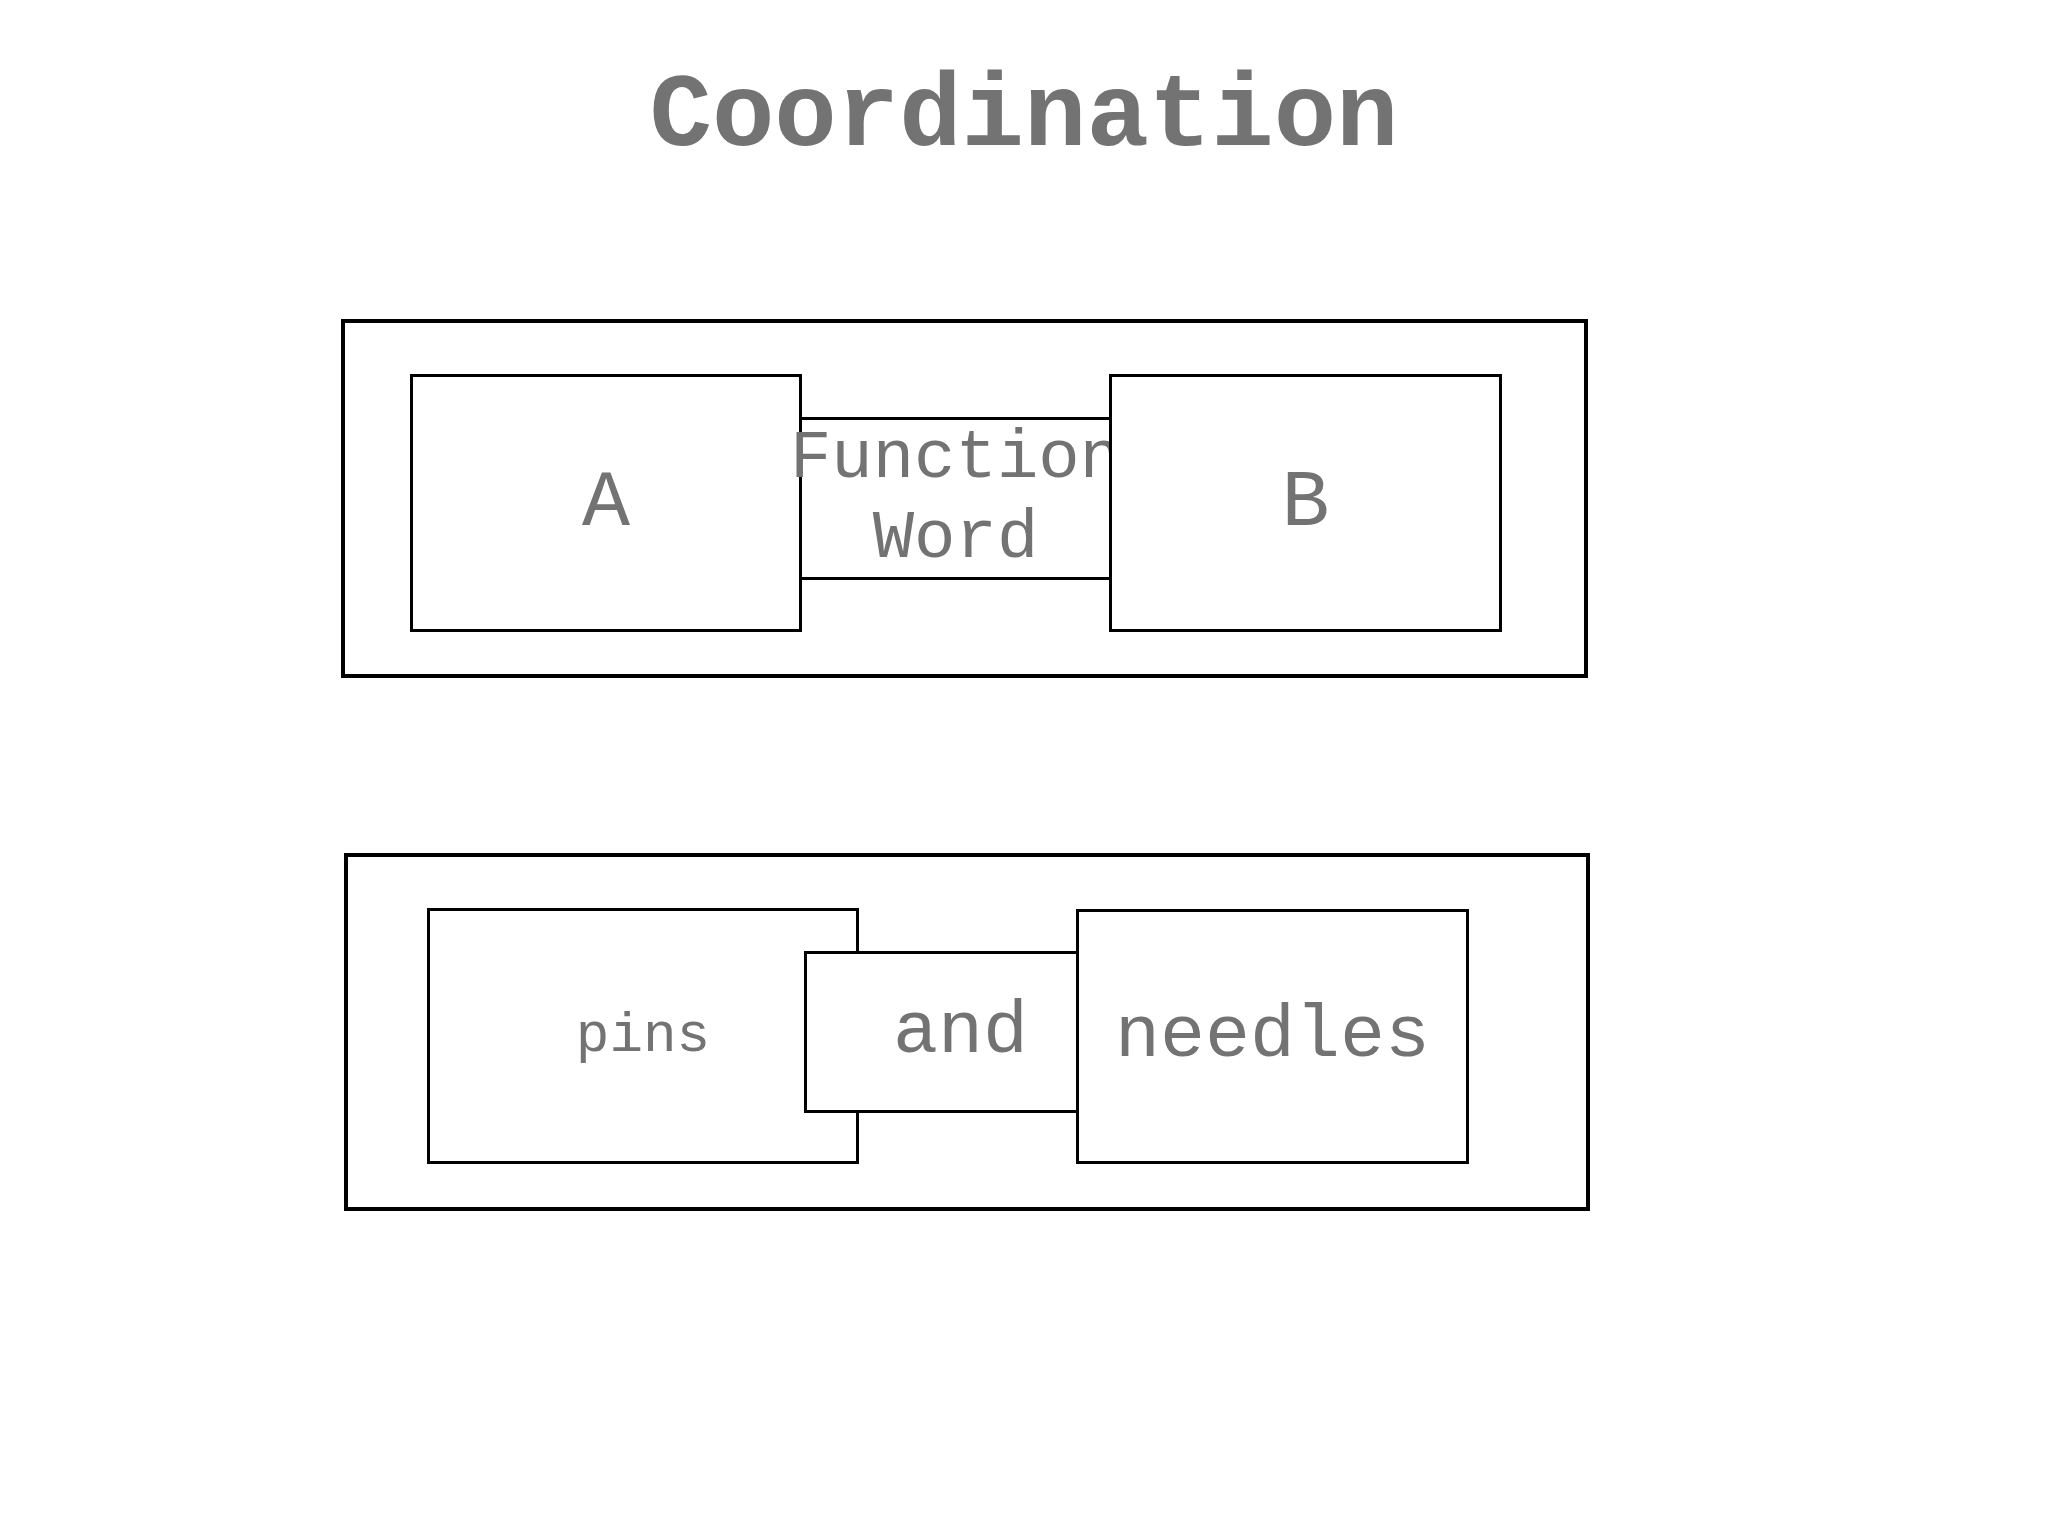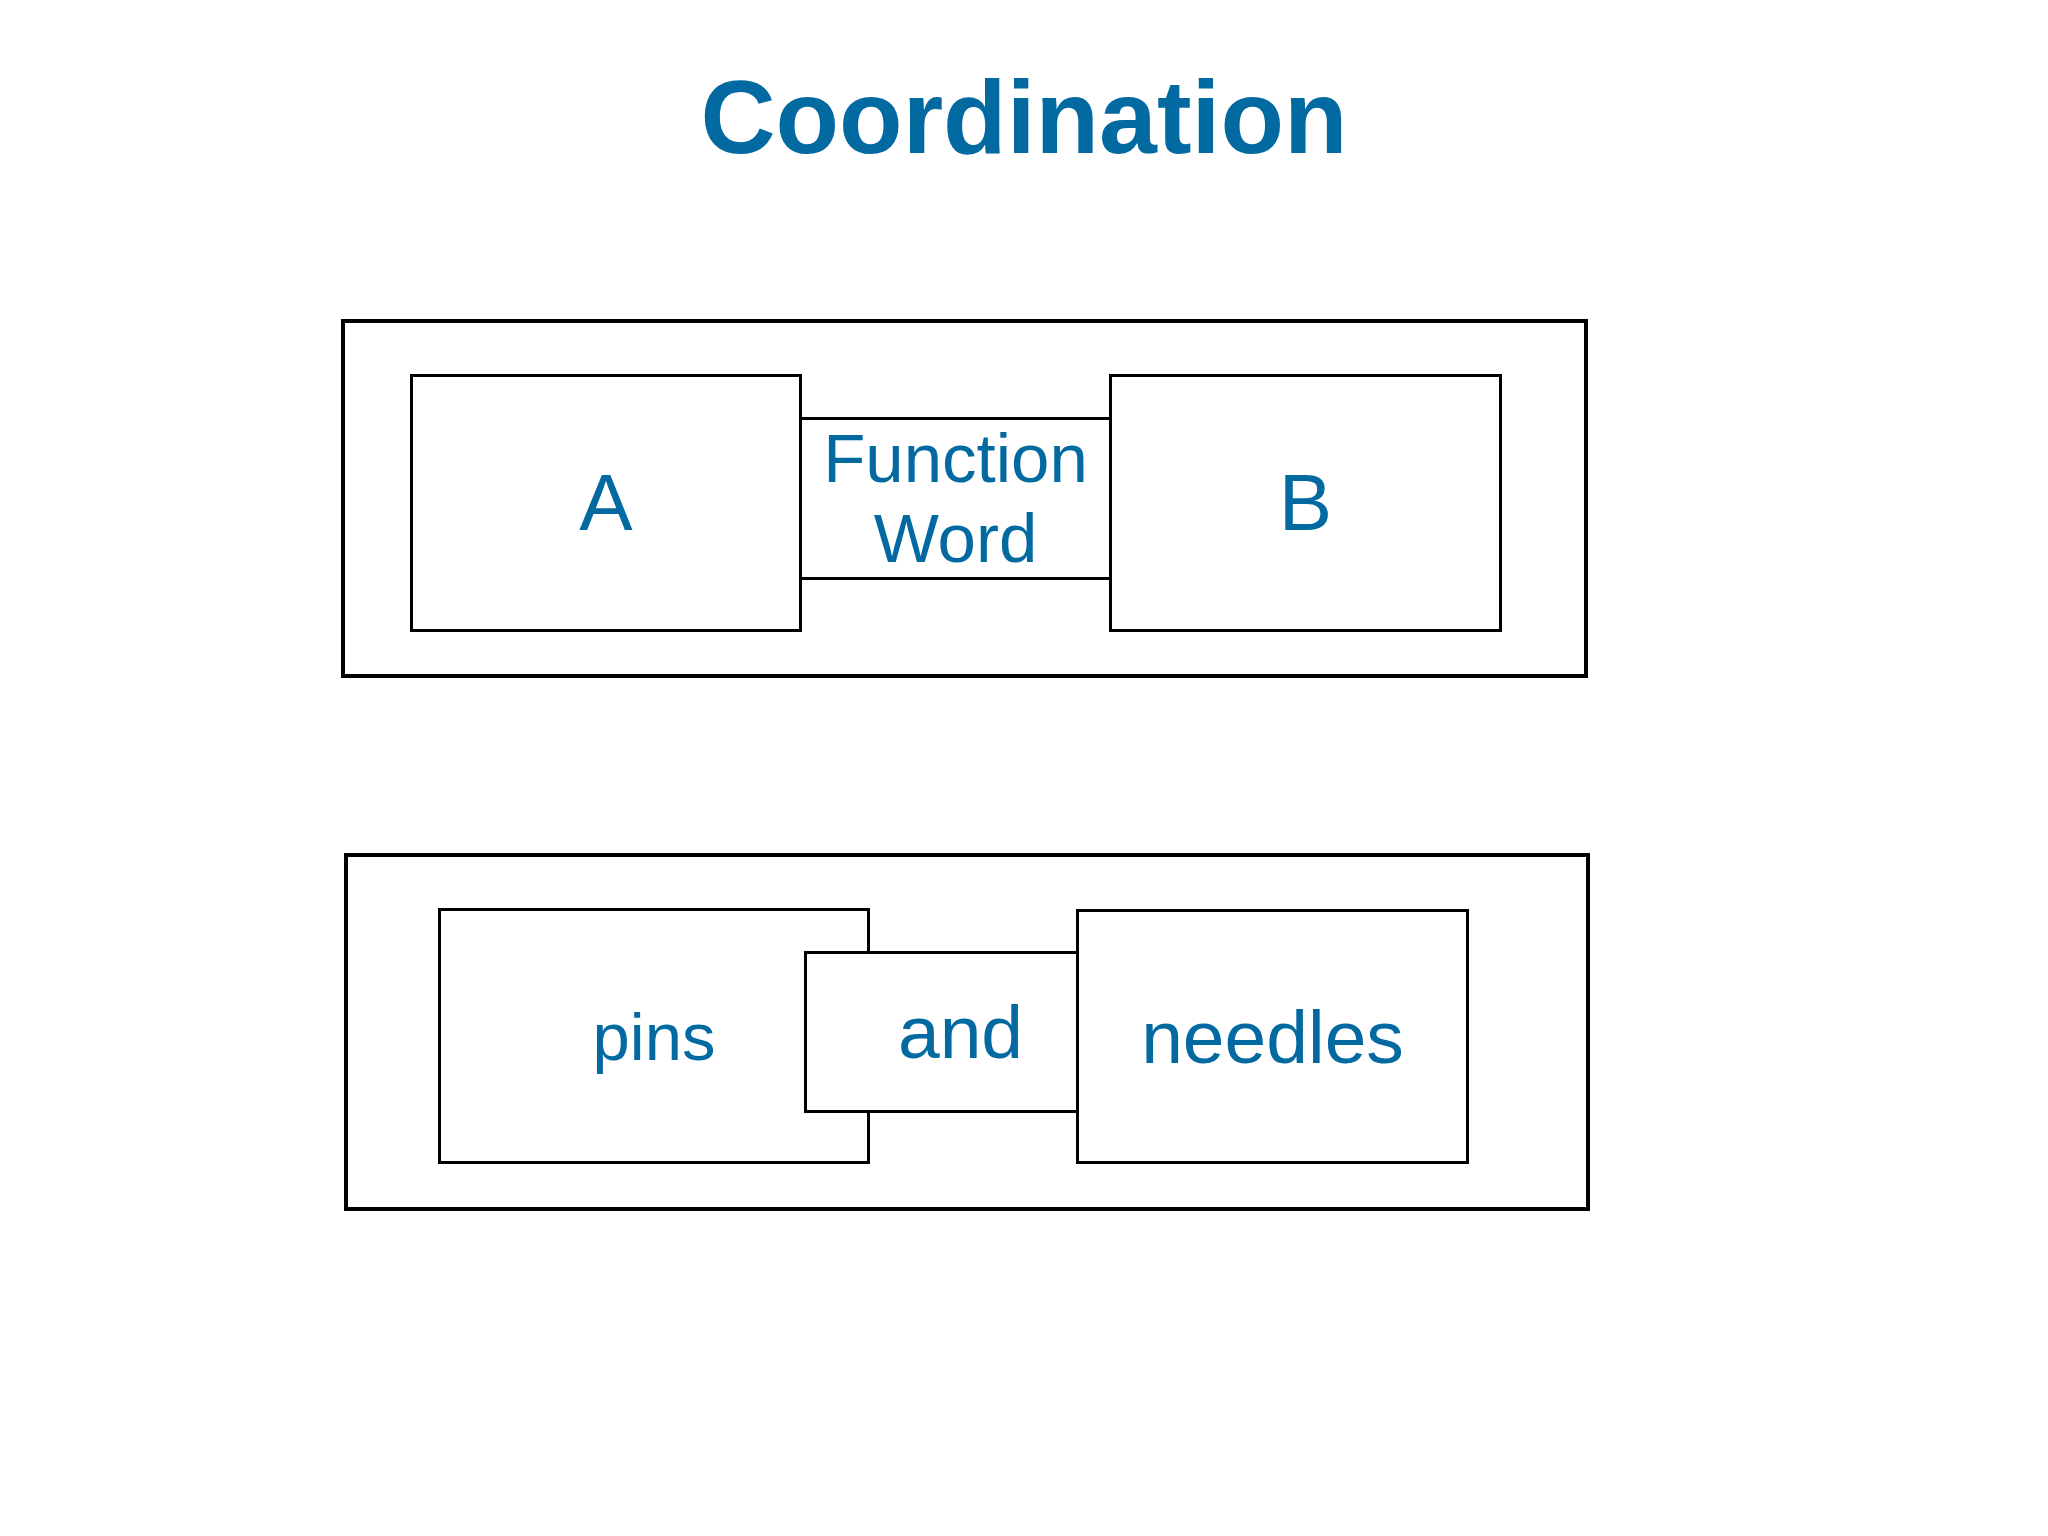--- a/index.html
+++ b/index.html
@@ -5,22 +5,22 @@
   html, body {
     margin: 0;
     padding: 0;
     background: #ffffff;
   }
   .slide {
     position: relative;
     width: 2048px;
     height: 1536px;
     background: #ffffff;
-    color: #0369a1;
-    font-family: Liberation Sans, sans-serif;
+    color: #737373;
+    font-family: Liberation Mono, monospace;
     overflow: hidden;
   }
   .title {
     position: absolute;
     left: 0;
     top: 58px;
     width: 100%;
     text-align: center;
     font-size: 104px;
     font-weight: 700;
@@ -57,21 +57,21 @@
   }
 
   
   #frame-top      { left: 341px;  top: 319px; width: 1247px; height: 359px; }
   #box-a          { left: 410px;  top: 374px; width: 392px;  height: 258px; font-size: 80px; }
   #box-func-word  { left: 799px;  top: 417px; width: 313px;  height: 163px; font-size: 69px; line-height: 80px; }
   #box-b          { left: 1109px; top: 374px; width: 393px;  height: 258px; font-size: 80px; }
 
   
   #frame-bottom   { left: 344px;  top: 853px; width: 1246px; height: 358px; }
-  #box-pins       { left: 438px;  top: 908px; width: 432px;  height: 256px; font-size: 67px; }
+  #box-pins       { left: 427px;  top: 908px; width: 432px;  height: 256px; font-size: 56px; }
   #box-and        { left: 804px;  top: 951px; width: 313px;  height: 162px; font-size: 75px; }
   #box-needles    { left: 1076px; top: 909px; width: 393px;  height: 255px; font-size: 75px; }
 </style>
 </head>
 <body>
 
 <div class="slide">
 
   <div class="title">Coordination</div>
 

